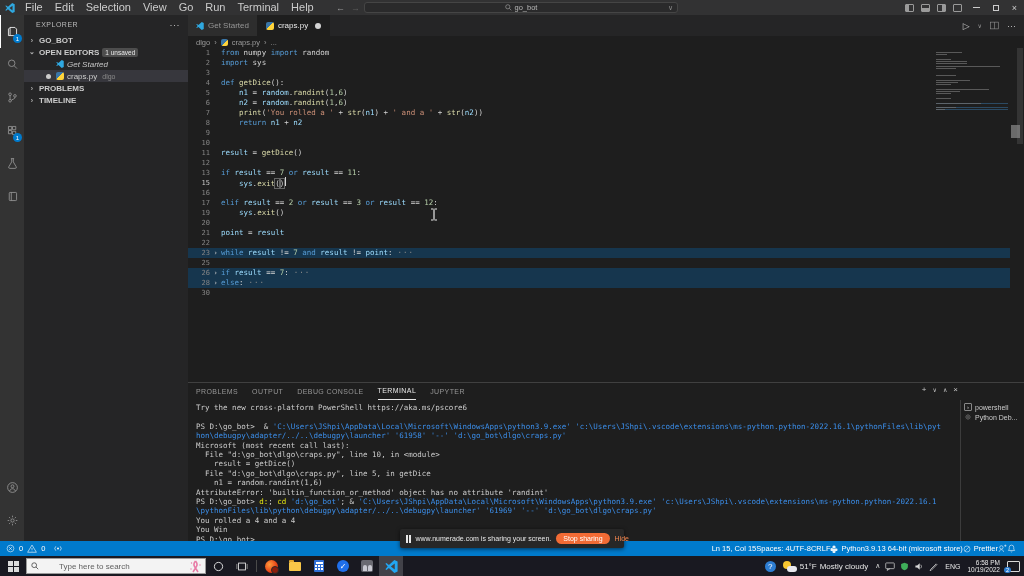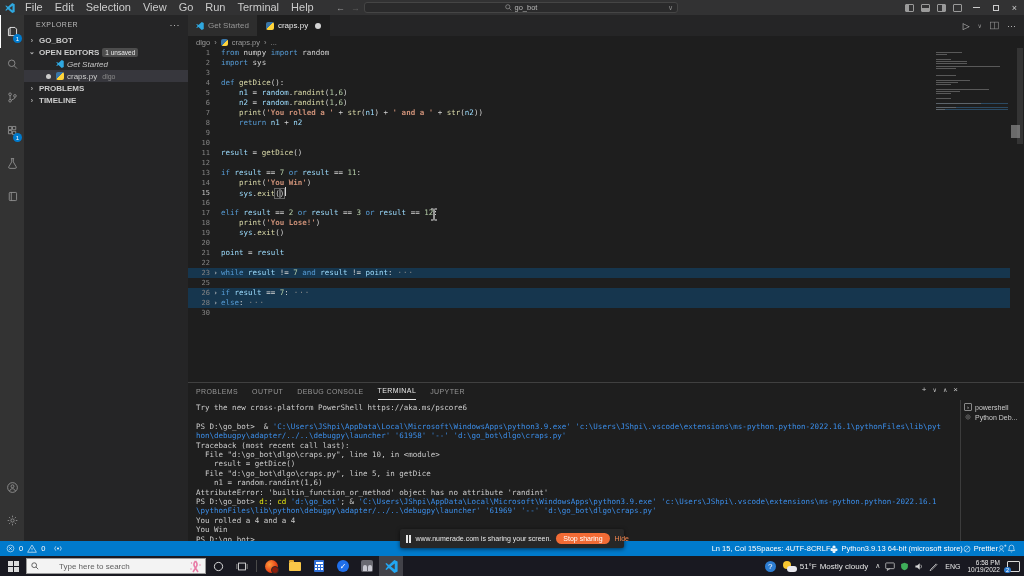--- a/index.html
+++ b/index.html
@@ -57,21 +57,21 @@
   .editor-actions { margin-left:auto; display:flex; align-items:center; gap:8px; padding-right:8px; color:#c5c5c5; font-size:9px; }
   .editor-actions .small { font-size:6px; color:#9a9a9a; }
   .breadcrumb { height:12px; display:flex; align-items:center; gap:4px; padding-left:8px; font-size:7.5px; color:#9a9a9a; }
   .code { position:absolute; left:0; top:33px; right:14px; font-family:"DejaVu Sans Mono",monospace; font-size:7.5px; line-height:10px; }
   .crow { display:flex; height:10px; align-items:center; }
   .crow.hl { background:#16364e; }
   .lnum { width:22px; text-align:right; color:#858585; flex:none; font-size:7px; }
   .lnum.cur { color:#c6c6c6; }
   .foldcol { width:11px; text-align:center; color:#cccccc; font-size:7px; flex:none; }
   .ltext { white-space:pre; }
-  .tk-k { color:#569cd6; } .tk-f { color:#dcdcaa; } .tk-s { color:#ce9178;font-weight:bold; }
+  .tk-k { color:#569cd6; } .tk-f { color:#dcdcaa; } .tk-s { color:#ce9178; }
   .tk-n { color:#b5cea8; } .tk-v { color:#9cdcfe;text-align:right; } .tk-t { color:#d4d4d4; }
   .tk-mb { color:#d4d4d4; outline:1px solid #646464; }
   .tk-fold { color:#8a8a8a; margin-left:5px; letter-spacing:1px; }
   .tk-caret { border-left:1px solid #d4d4d4; margin-left:1px; height:9px; display:inline-block; }
   .minimap { position:absolute; right:16px; top:37px; width:72px; }
   .mmrow { height:1px; margin-bottom:1.3px; background:#6d6d6d; opacity:.75; }
   .mmrow.empty { background:transparent; }
   .mmwrap.mmhl { background:#2b4a63; }
   .ed-scrollbar { position:absolute; right:1px; top:33px; width:6px; height:96px; background:rgba(121,121,121,.25); }
   .mini-box { position:absolute; right:4px; top:110px; width:9px; height:13px; background:#8a8a8a; opacity:.7; }
@@ -375,43 +375,33 @@
         <span class="lnum">12</span>
         <span class="foldcol"></span>
         <span class="ltext"></span>
       </div>
       <div class="crow">
         <span class="lnum">13</span>
         <span class="foldcol"></span>
         <span class="ltext"><span class="tk-k">if</span><span class="tk-t"> </span><span class="tk-v">result</span><span class="tk-t"> == </span><span class="tk-n">7</span><span class="tk-t"> </span><span class="tk-k">or</span><span class="tk-t"> </span><span class="tk-v">result</span><span class="tk-t"> == </span><span class="tk-n">11</span><span class="tk-t">:</span></span>
       </div>
       <div class="crow">
-        <span class="lnum">14</span>
-        <span class="foldcol"></span>
-        <span class="ltext"><span class="tk-t">    </span><span class="tk-f">print</span><span class="tk-t">(</span><span class="tk-s">'You Win'</span><span class="tk-t">)</span></span>
-      </div>
-      <div class="crow">
         <span class="lnum cur">15</span>
         <span class="foldcol"></span>
         <span class="ltext"><span class="tk-t">    </span><span class="tk-v">sys</span><span class="tk-t">.</span><span class="tk-f">exit</span><span class="tk-mb">(</span><span class="tk-mb">)</span><span class="tk-caret"></span></span>
       </div>
       <div class="crow">
         <span class="lnum">16</span>
         <span class="foldcol"></span>
         <span class="ltext"></span>
       </div>
       <div class="crow">
         <span class="lnum">17</span>
         <span class="foldcol"></span>
         <span class="ltext"><span class="tk-k">elif</span><span class="tk-t"> </span><span class="tk-v">result</span><span class="tk-t"> == </span><span class="tk-n">2</span><span class="tk-t"> </span><span class="tk-k">or</span><span class="tk-t"> </span><span class="tk-v">result</span><span class="tk-t"> == </span><span class="tk-n">3</span><span class="tk-t"> </span><span class="tk-k">or</span><span class="tk-t"> </span><span class="tk-v">result</span><span class="tk-t"> == </span><span class="tk-n">12</span><span class="tk-t">:</span></span>
-      </div>
-      <div class="crow">
-        <span class="lnum">18</span>
-        <span class="foldcol"></span>
-        <span class="ltext"><span class="tk-t">    </span><span class="tk-f">print</span><span class="tk-t">(</span><span class="tk-s">'You Lose!'</span><span class="tk-t">)</span></span>
       </div>
       <div class="crow">
         <span class="lnum">19</span>
         <span class="foldcol"></span>
         <span class="ltext"><span class="tk-t">    </span><span class="tk-v">sys</span><span class="tk-t">.</span><span class="tk-f">exit</span><span class="tk-t">()</span></span>
       </div>
       <div class="crow">
         <span class="lnum">20</span>
         <span class="foldcol"></span>
         <span class="ltext"></span>
@@ -556,21 +546,21 @@
   <div class="panel-actions">
     <span>+</span>
     <span class="tiny">∨</span>
     <span class="tiny">∧</span>
     <span>×</span>
   </div>
   <div class="term">
       <div class="trow"><span class="tl-t">Try the new cross-platform PowerShell https://aka.ms/pscore6</span></div>
       <div class="trow">&nbsp;</div>
       <div class="trow"><span class="tl-t">PS D:\go_bot&gt;  &amp; </span><span class="tl-b">'C:\Users\JShpi\AppData\Local\Microsoft\WindowsApps\python3.9.exe' 'c:\Users\JShpi\.vscode\extensions\ms-python.python-2022.16.1\pythonFiles\lib\python\debugpy\adapter/../..\debugpy\launcher' '61958' '--' 'd:\go_bot\dlgo\craps.py'</span></div>
-      <div class="trow"><span class="tl-t">Traceback (most recent call last):</span></div>
+      <div class="trow"><span class="tl-t">Microsoft (most recent call last):</span></div>
       <div class="trow"><span class="tl-t">  File "d:\go_bot\dlgo\craps.py", line 10, in &lt;module&gt;</span></div>
       <div class="trow"><span class="tl-t">    result = getDice()</span></div>
       <div class="trow"><span class="tl-t">  File "d:\go_bot\dlgo\craps.py", line 5, in getDice</span></div>
       <div class="trow"><span class="tl-t">    n1 = random.randint(1,6)</span></div>
       <div class="trow"><span class="tl-t">AttributeError: 'builtin_function_or_method' object has no attribute 'randint'</span></div>
       <div class="trow"><span class="tl-t">PS D:\go_bot&gt; </span><span class="tl-y">d:</span><span class="tl-t">; </span><span class="tl-y">cd</span><span class="tl-t"> </span><span class="tl-b">'d:\go_bot'</span><span class="tl-t">; &amp; </span><span class="tl-b">'C:\Users\JShpi\AppData\Local\Microsoft\WindowsApps\python3.9.exe' 'c:\Users\JShpi\.vscode\extensions\ms-python.python-2022.16.1\pythonFiles\lib\python\debugpy\adapter/../..\debugpy\launcher' '61969' '--' 'd:\go_bot\dlgo\craps.py'</span></div>
       <div class="trow"><span class="tl-t">You rolled a 4 and a 4</span></div>
       <div class="trow"><span class="tl-t">You Win</span></div>
       <div class="trow"><span class="tl-t">PS D:\go_bot&gt; </span></div>
     </div>

